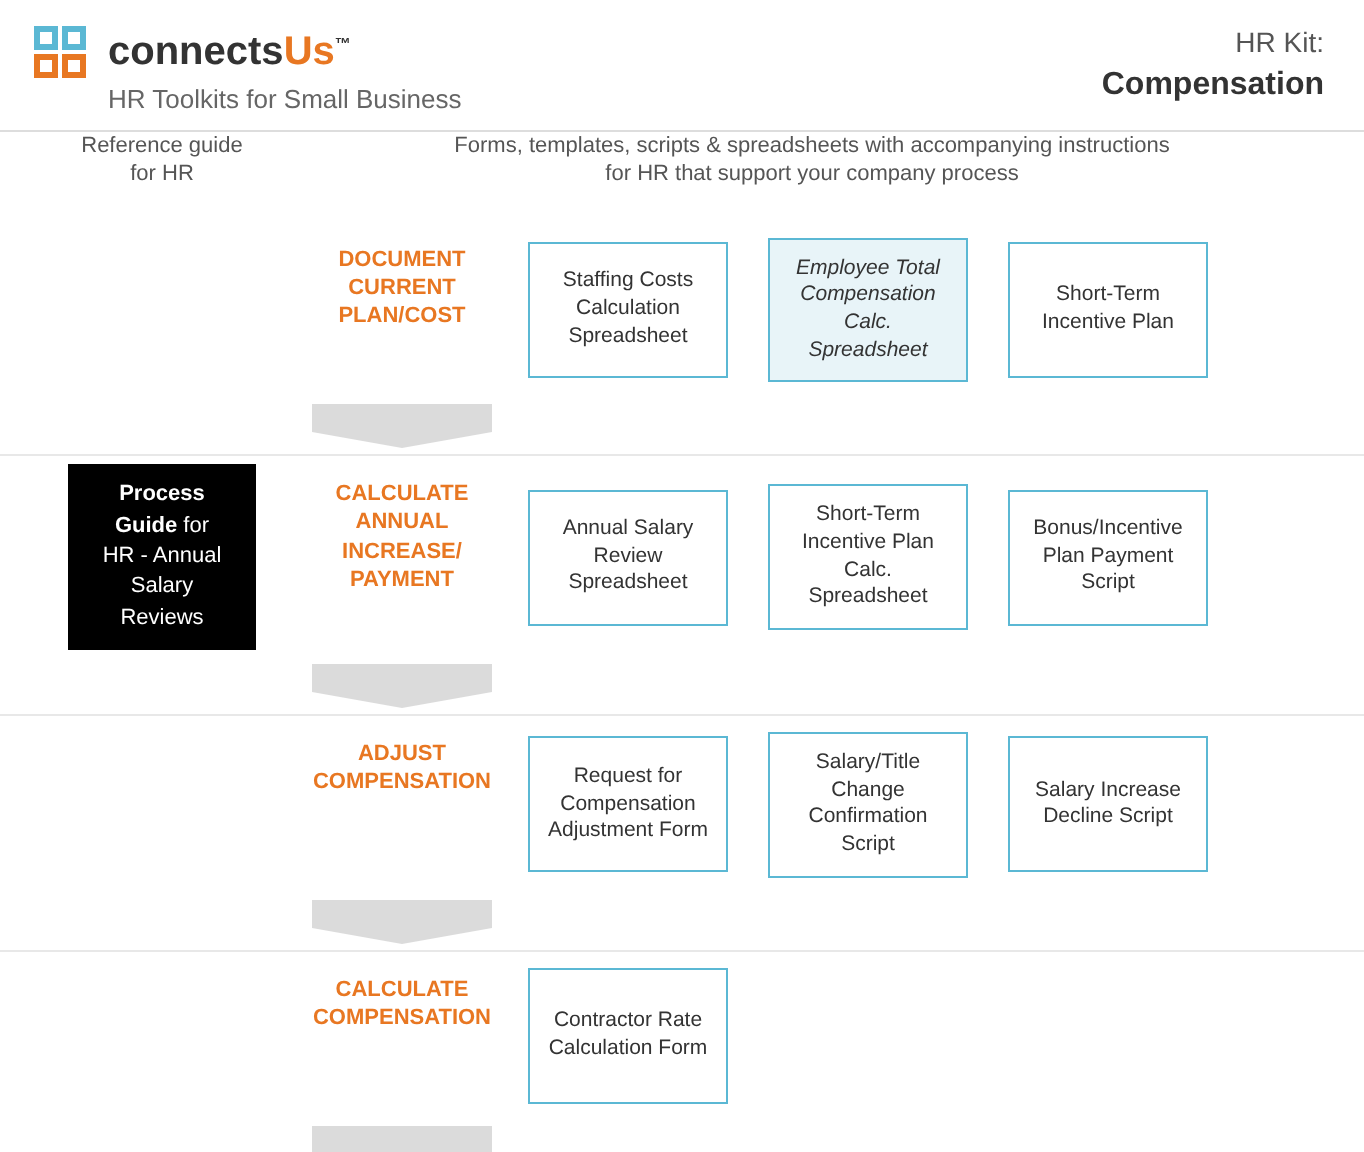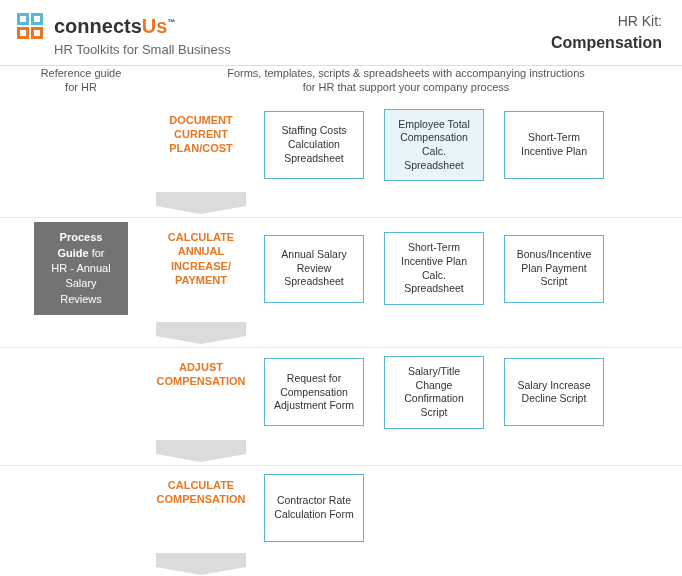--- a/index.html
+++ b/index.html
@@ -63,21 +63,21 @@
       color: #333;
     }
 
     .layout-wrapper {
       width: 100%;
     }
 
     .column-labels {
       display: flex;
       padding: 0 16px;
-      margin-bottom: 6px;
+      margin-bottom: 16px;
     }
     .col-label {
       font-size: 11px;
       color: #555;
       text-align: center;
       line-height: 1.3;
     }
     .col-label-ref { width: 130px; text-align: center; }
     .col-label-process { width: 110px; text-align: center; }
     .col-label-forms { flex: 1; text-align: center; }
@@ -95,21 +95,21 @@
     .ref-col {
       width: 130px;
       min-height: 80px;
       display: flex;
       align-items: center;
       justify-content: center;
       padding: 4px;
     }
 
     .process-guide-box {
-      background: #737373;
+      background: #000000;
       color: #fff;
       padding: 8px 10px;
       font-size: 11px;
       text-align: center;
       line-height: 1.4;
       width: 94px;
     }
     .process-guide-box strong {
       font-weight: bold;
     }
@@ -155,20 +155,21 @@
       display: flex;
       align-items: center;
       justify-content: center;
       color: #333;
       background: #fff;
       cursor: pointer;
     }
 
     .form-card.highlighted {
       background: #e8f4f8;
+      font-style: italic;
     }
 
     
     .divider-row {
       display: flex;
       align-items: center;
       padding: 0 16px;
       height: 28px;
     }
 

